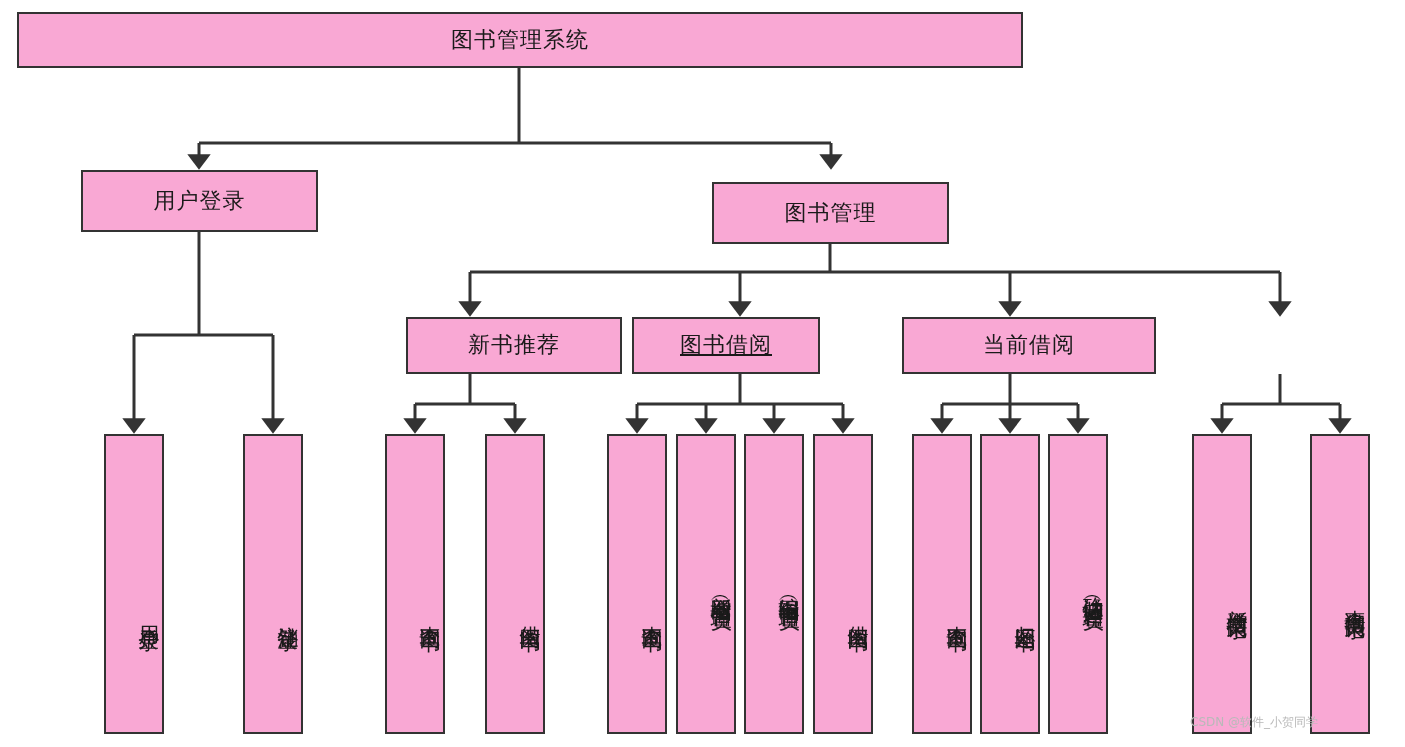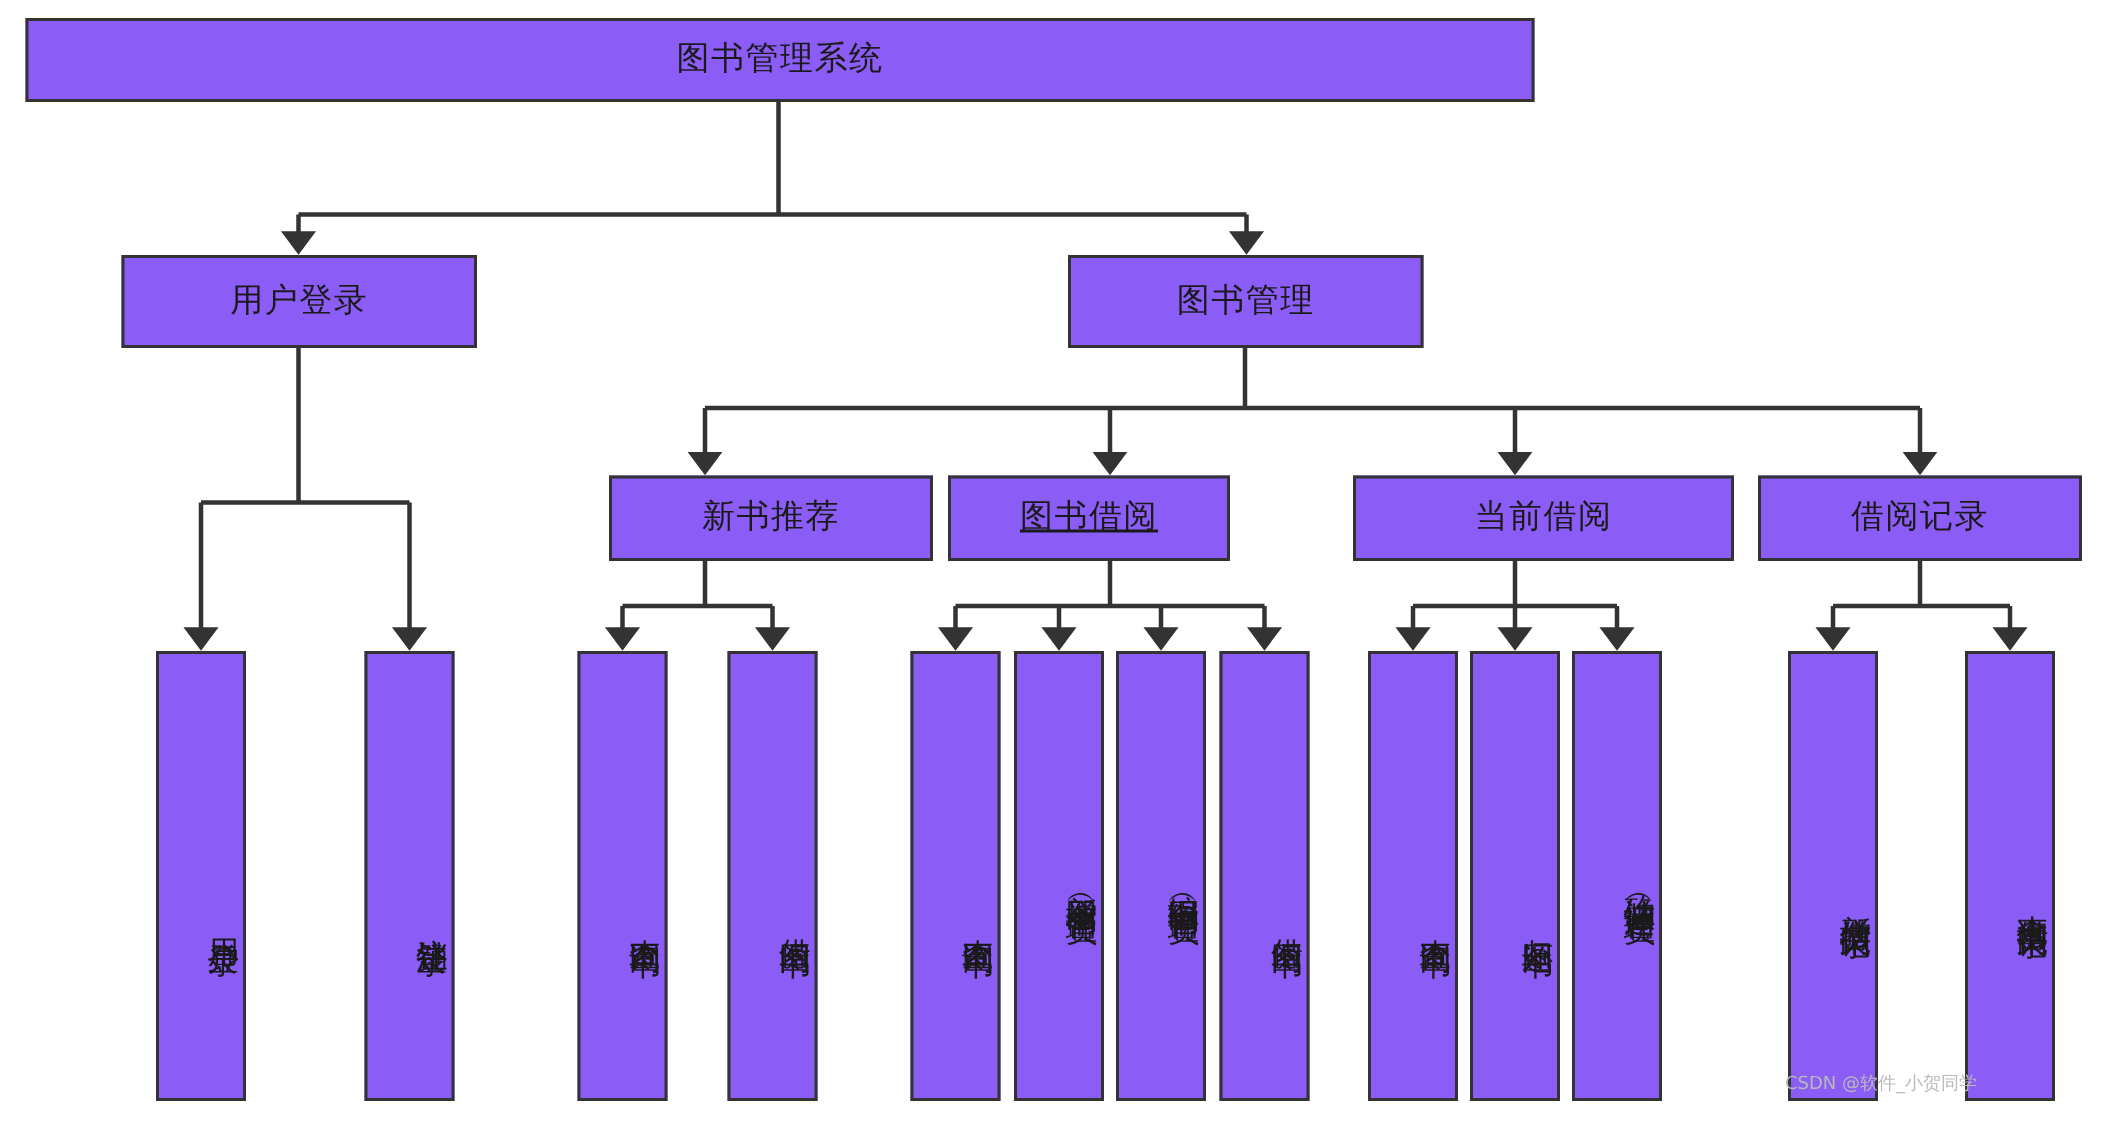--- a/index.html
+++ b/index.html
@@ -22,21 +22,21 @@
     position: absolute;
     left: 0;
     top: 0;
     width: 1405px;
     height: 747px;
     pointer-events: none;
   }
   .node {
     position: absolute;
     box-sizing: border-box;
-    background: #8b5cf6;
+    background: #f9a8d4;
     border: 2px solid #333333;
     display: flex;
     align-items: center;
     justify-content: center;
     color: #1a1a1a;
     z-index: 2;
   }
   .node-h {
     font-size: 22px;
     line-height: 1.2;
@@ -122,35 +122,32 @@
     </g>
   </svg>
 
   <div class="node node-h" style="left:17px; top:12px; width:1006px; height:56px;">
     <span>图书管理系统</span>
   </div>
 
   <div class="node node-h" style="left:81px; top:170px; width:237px; height:62px;">
     <span>用户登录</span>
   </div>
-  <div class="node node-h" style="left:712px; top:170px; width:237px; height:62px;">
+  <div class="node node-h" style="left:712px; top:182px; width:237px; height:62px;">
     <span>图书管理</span>
   </div>
 
   <div class="node node-h" style="left:362px; top:317px; width:216px; height:57px;margin-left:44px;">
     <span>新书推荐</span>
   </div>
   <div class="node node-h" style="left:632px; top:317px; width:188px; height:57px;text-decoration:underline;">
     <span>图书借阅</span>
   </div>
   <div class="node node-h" style="left:902px; top:317px; width:254px; height:57px;">
     <span>当前借阅</span>
-  </div>
-  <div class="node node-h" style="left:1172px; top:317px; width:216px; height:57px;">
-    <span>借阅记录</span>
   </div>
 
   <div class="node node-v pad-small" style="left:104px; top:434px; width:60px; height:300px;">
     <span>用户登录</span>
   </div>
   <div class="node node-v pad-small" style="left:243px; top:434px; width:60px; height:300px;">
     <span>注销登录</span>
   </div>
 
   <div class="node node-v pad-small" style="left:385px; top:434px; width:60px; height:300px;">

